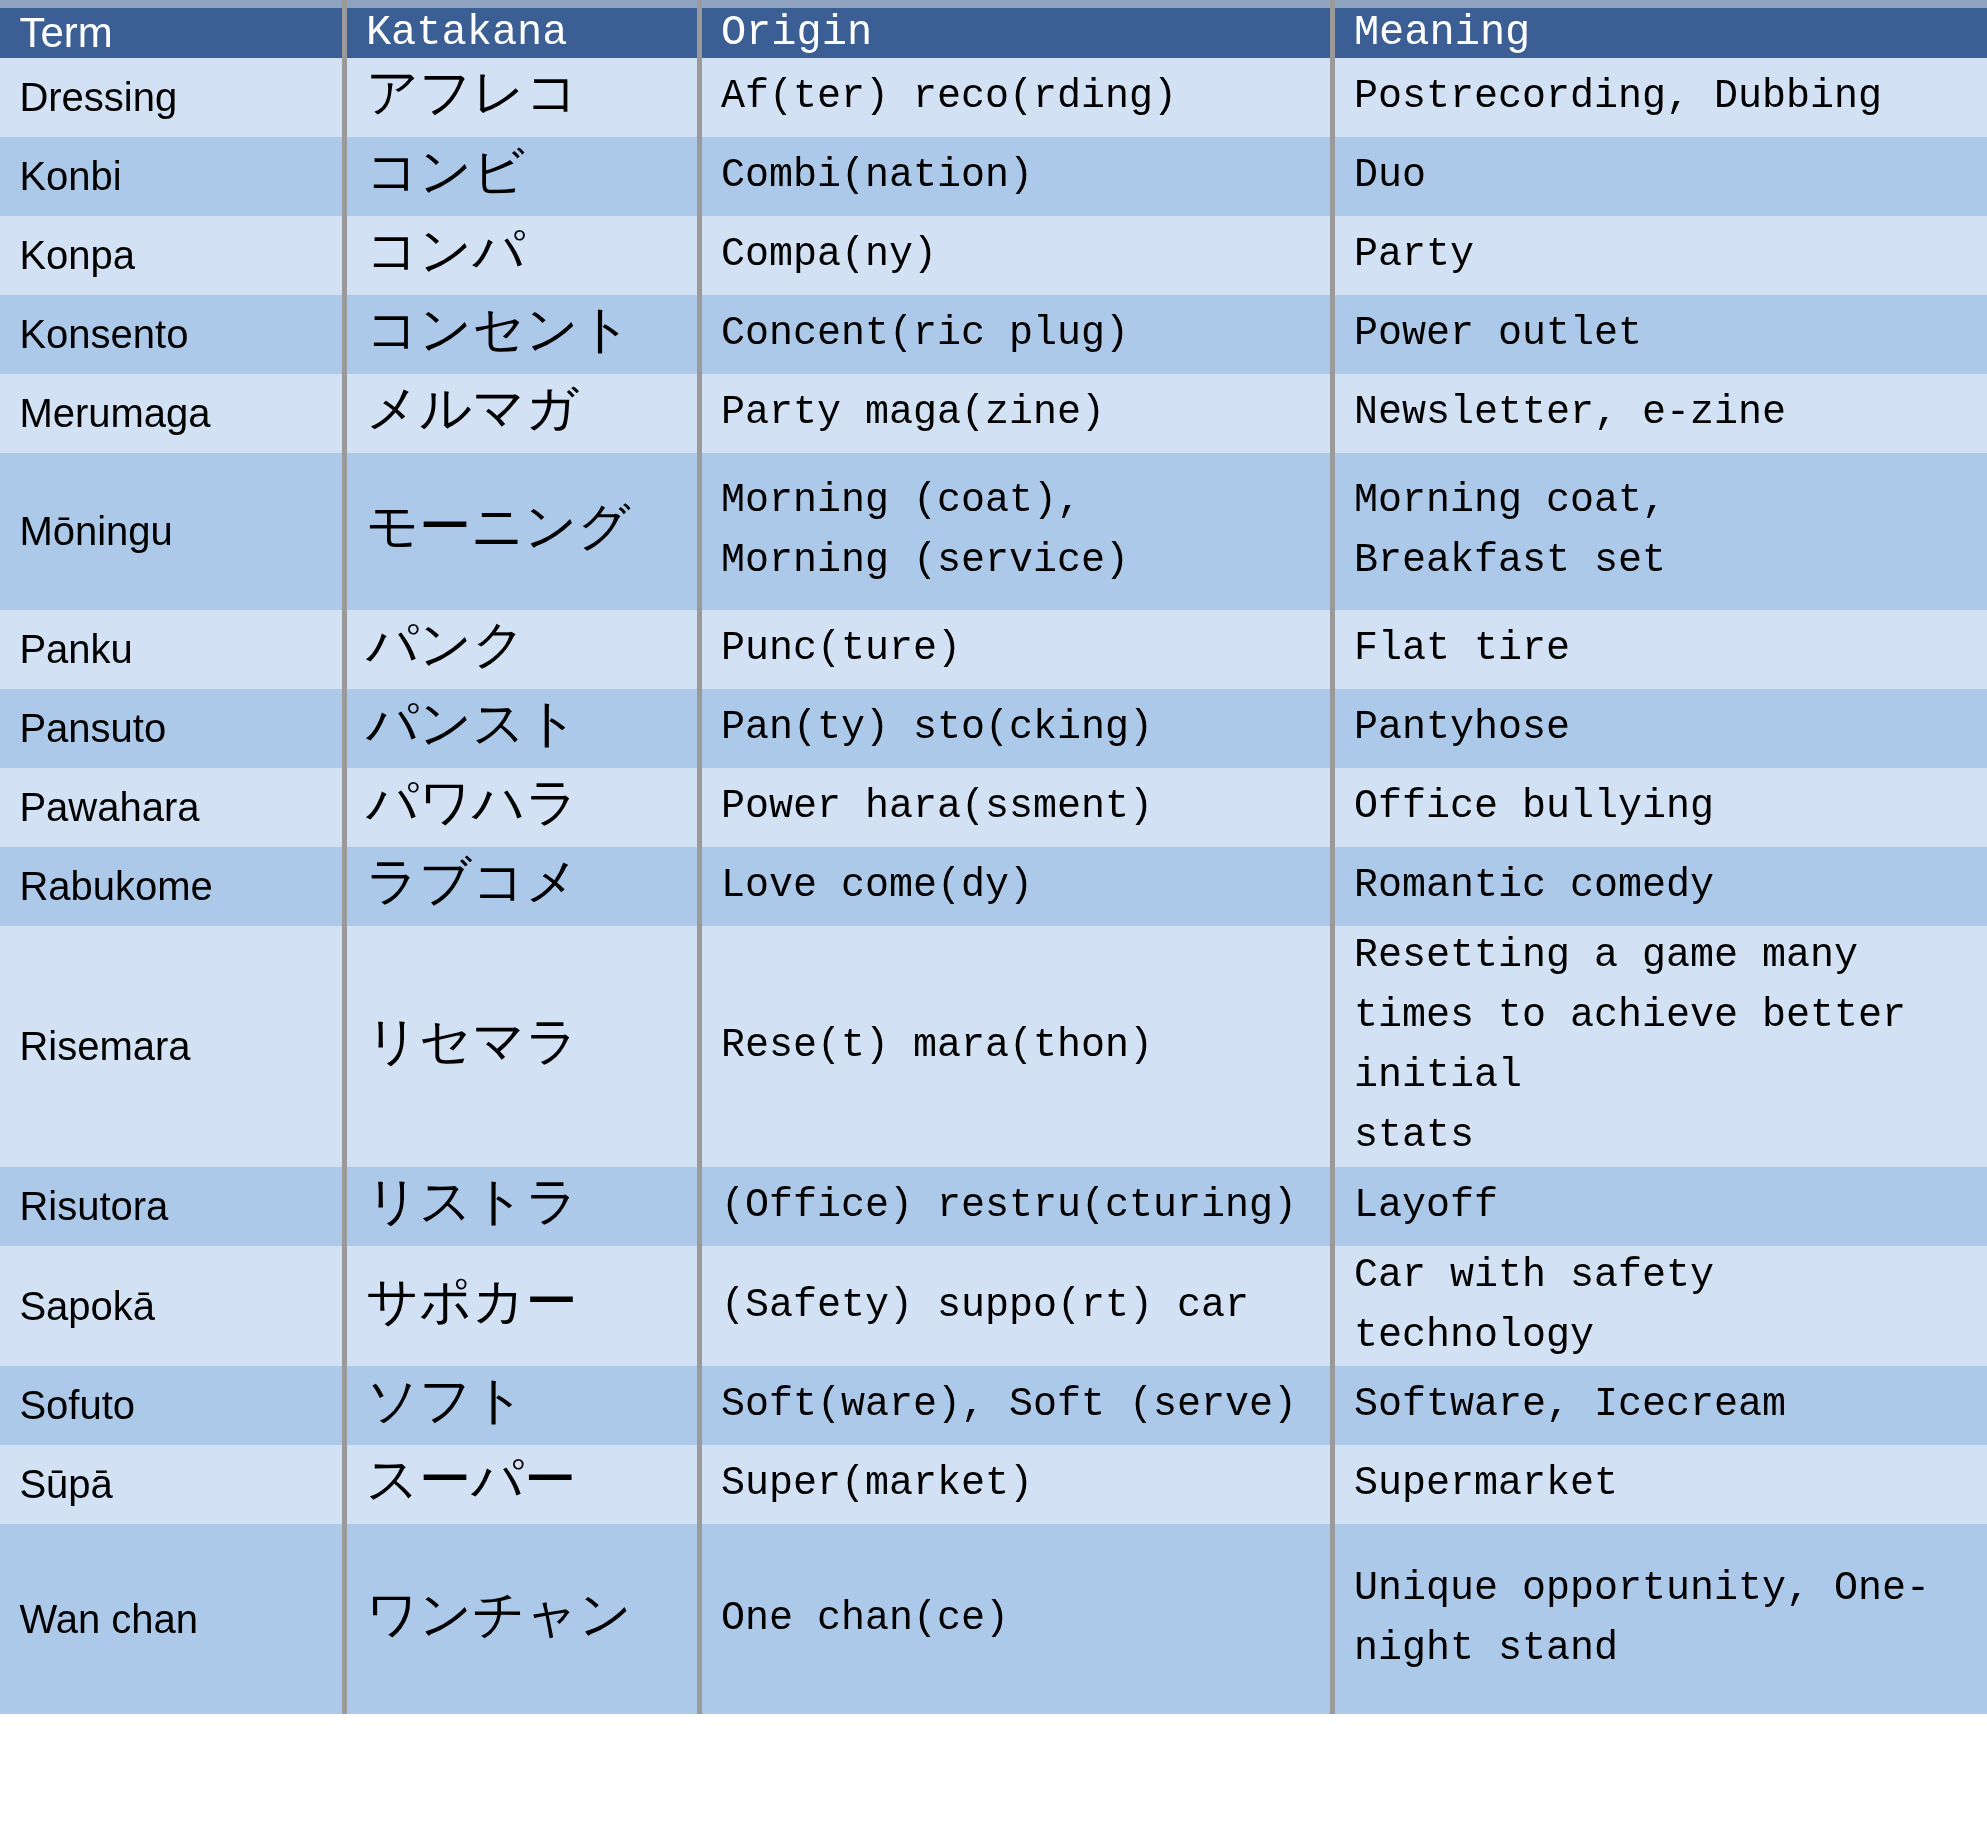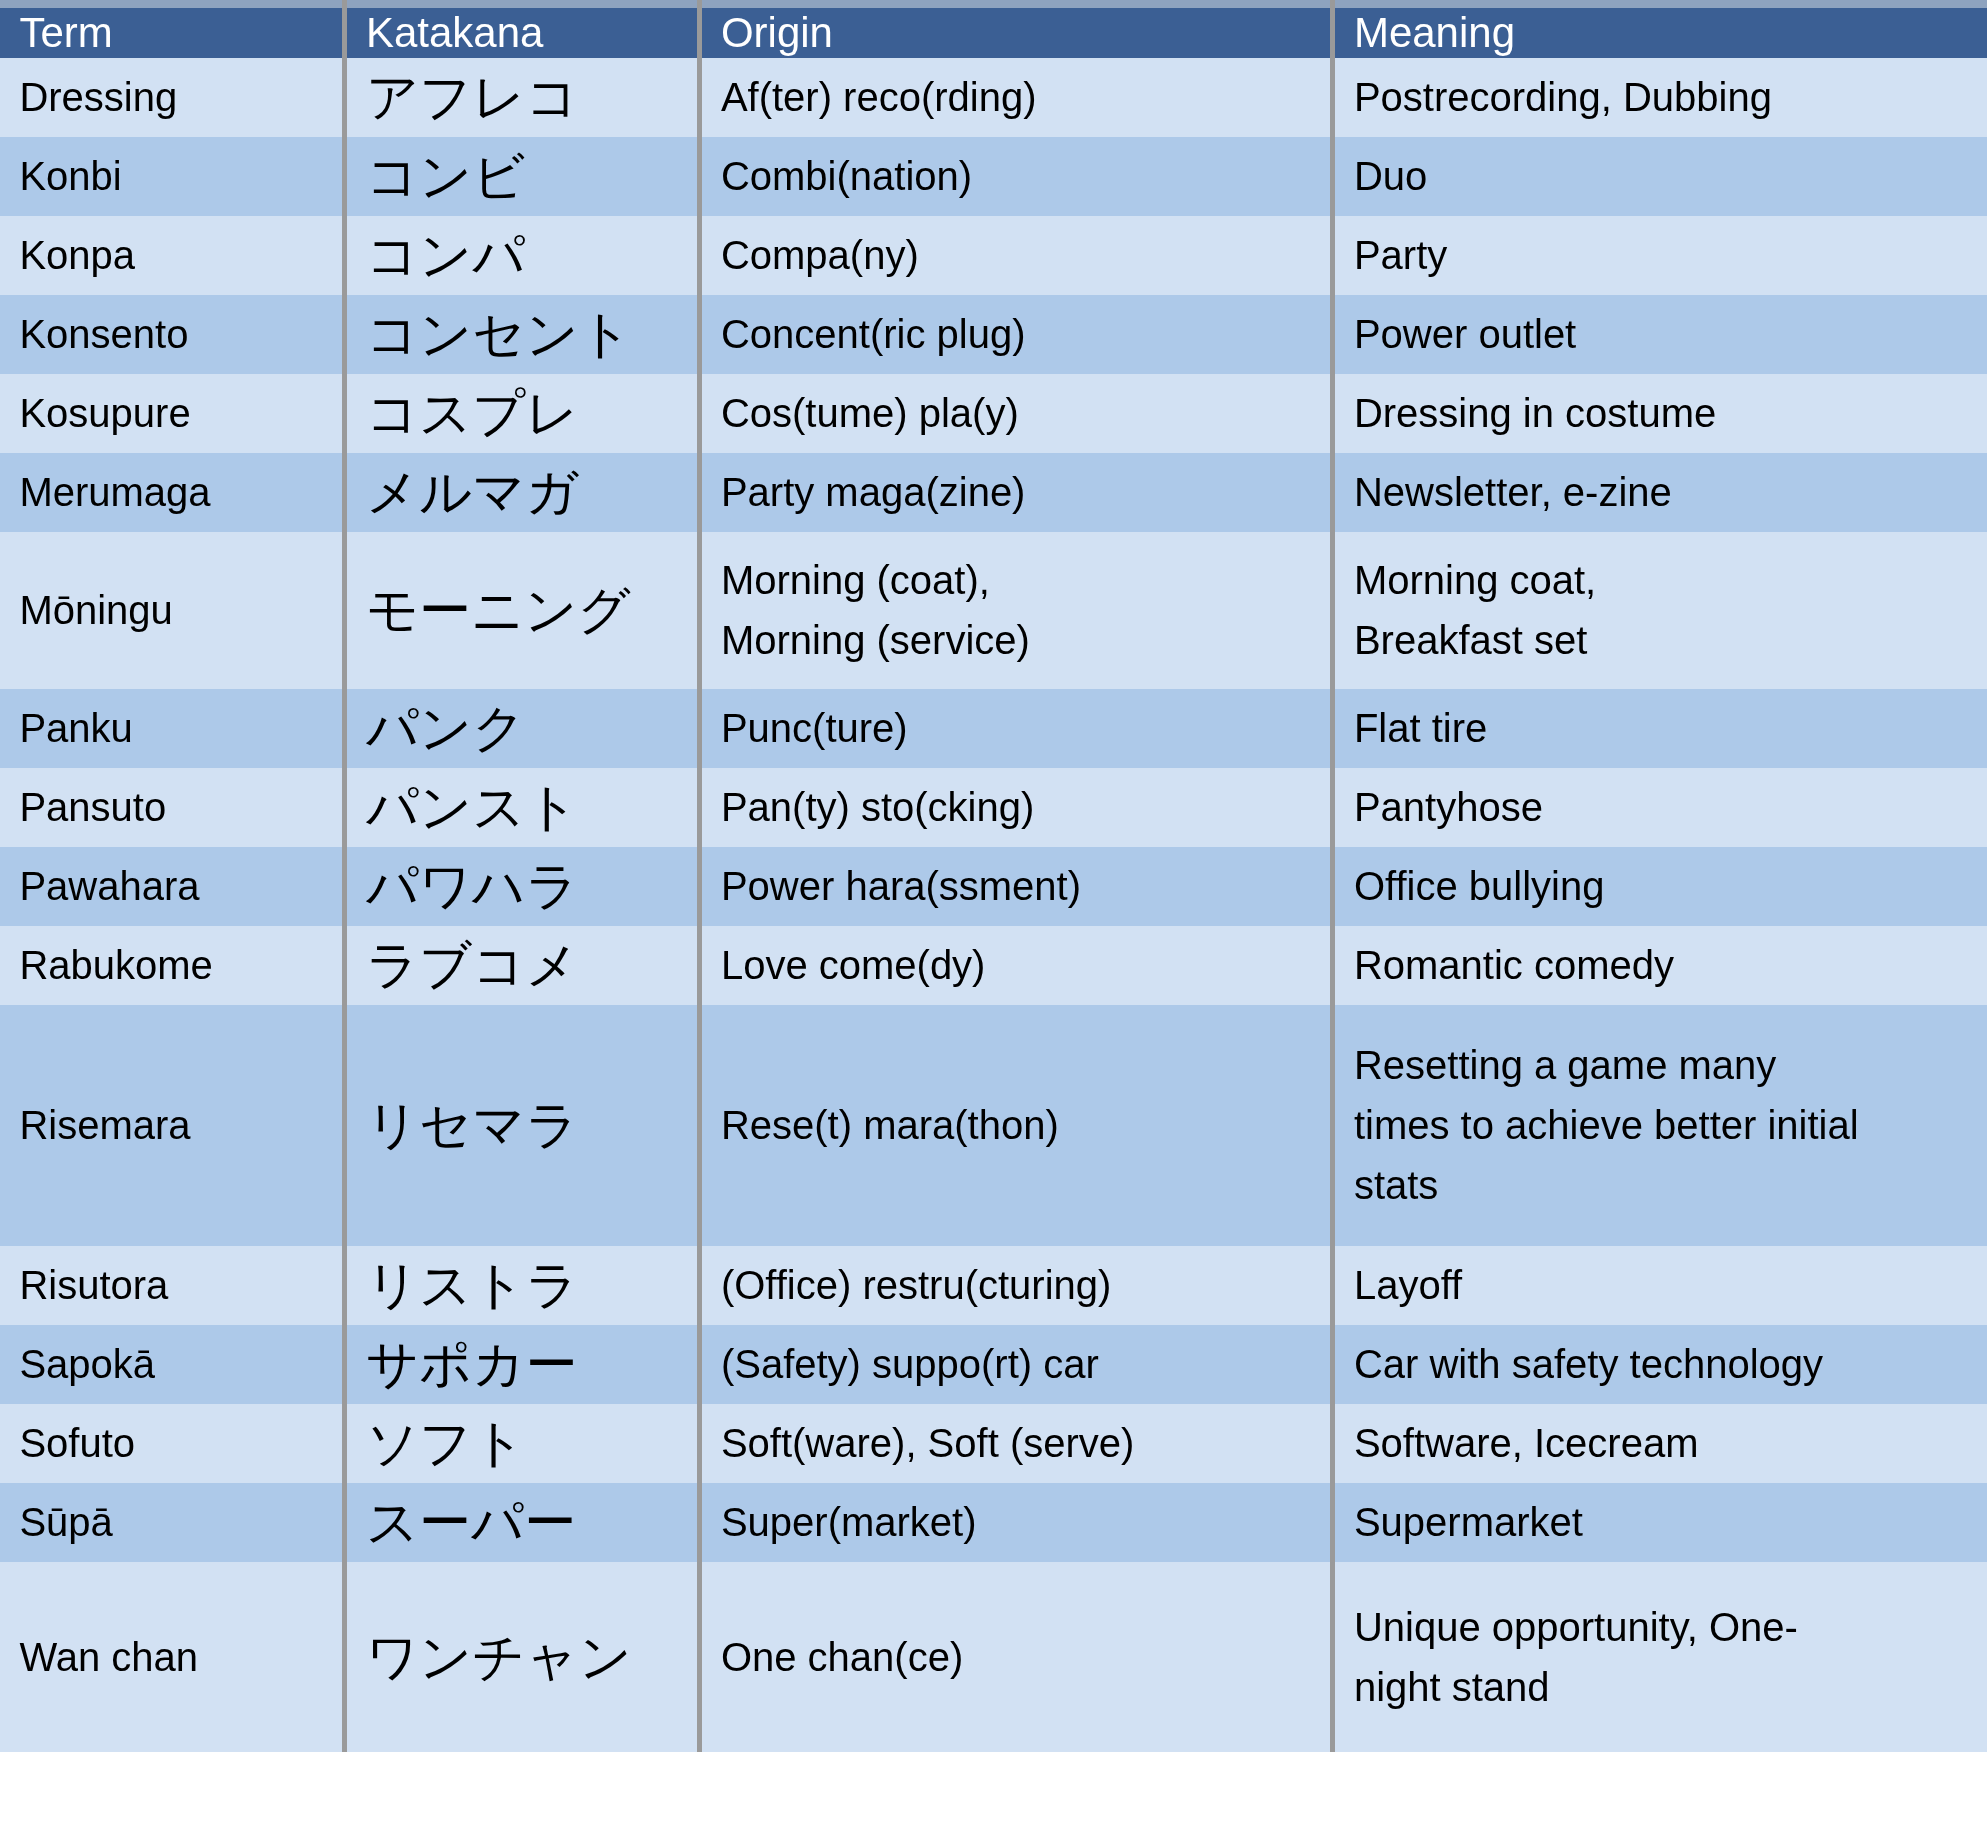--- a/index.html
+++ b/index.html
@@ -37,20 +37,21 @@
   }
   th, td {
     padding: 0 19.4px;
     vertical-align: middle;
     text-align: left;
     white-space: pre-line;
     overflow: hidden;
   }
   td.b2, th.b2, td.b3, th.b3, td.b4, th.b4 {
     border-left: 5.8px solid var(--grid-line);
+    font-family: Liberation Mono, monospace;
   }
   thead tr.head th {
     height: 50px;
     background: var(--header-bg);
     color: var(--header-text);
     font-size: 42px;
     font-weight: normal;
   }
   tbody td {
     color: var(--body-text);
@@ -106,26 +107,20 @@
       <td>Konpa</td>
       <td class="b2 jp">コンパ</td>
       <td class="b3">Compa(ny)</td>
       <td class="b4">Party</td>
     </tr>
     <tr>
       <td>Konsento</td>
       <td class="b2 jp">コンセント</td>
       <td class="b3">Concent(ric plug)</td>
       <td class="b4">Power outlet</td>
-    </tr>
-    <tr>
-      <td>Kosupure</td>
-      <td class="b2 jp">コスプレ</td>
-      <td class="b3">Cos(tume) pla(y)</td>
-      <td class="b4">Dressing in costume</td>
     </tr>
     <tr>
       <td>Merumaga</td>
       <td class="b2 jp">メルマガ</td>
       <td class="b3">Party maga(zine)</td>
       <td class="b4">Newsletter, e-zine</td>
     </tr>
     <tr class="h2">
       <td>Mōningu</td>
       <td class="b2 jp">モーニング</td>

